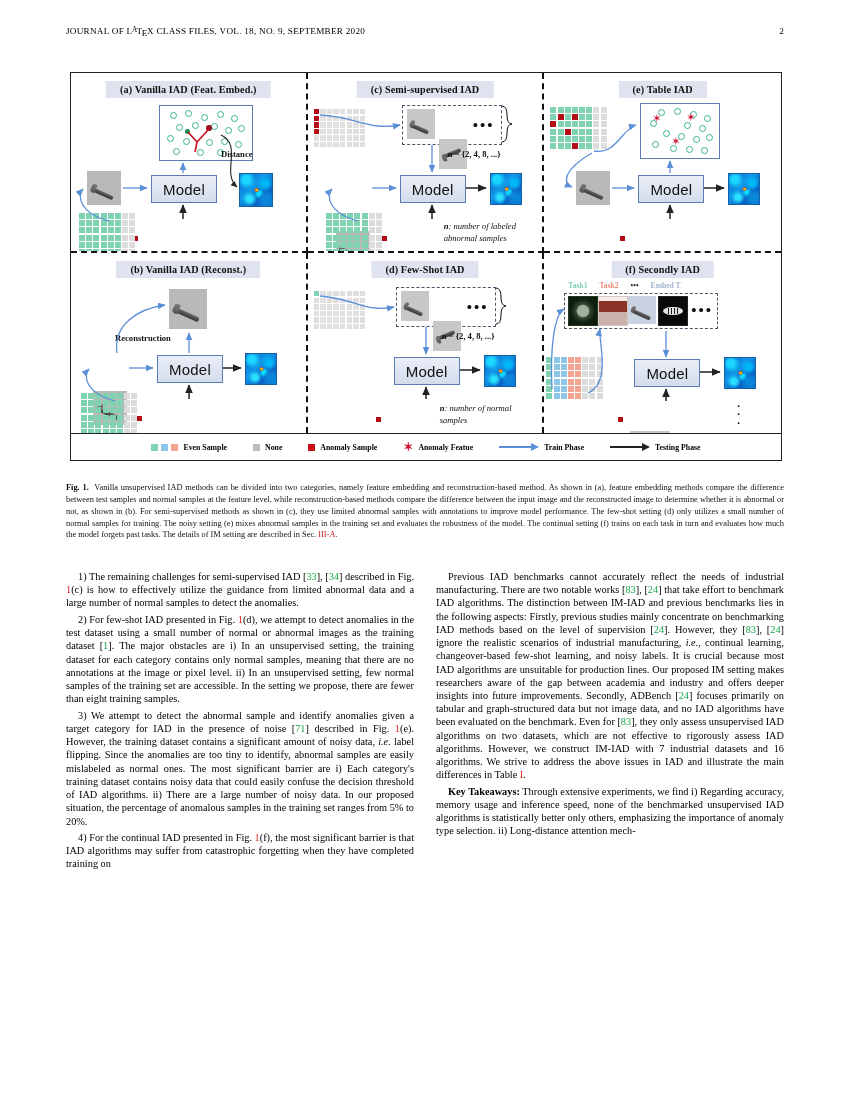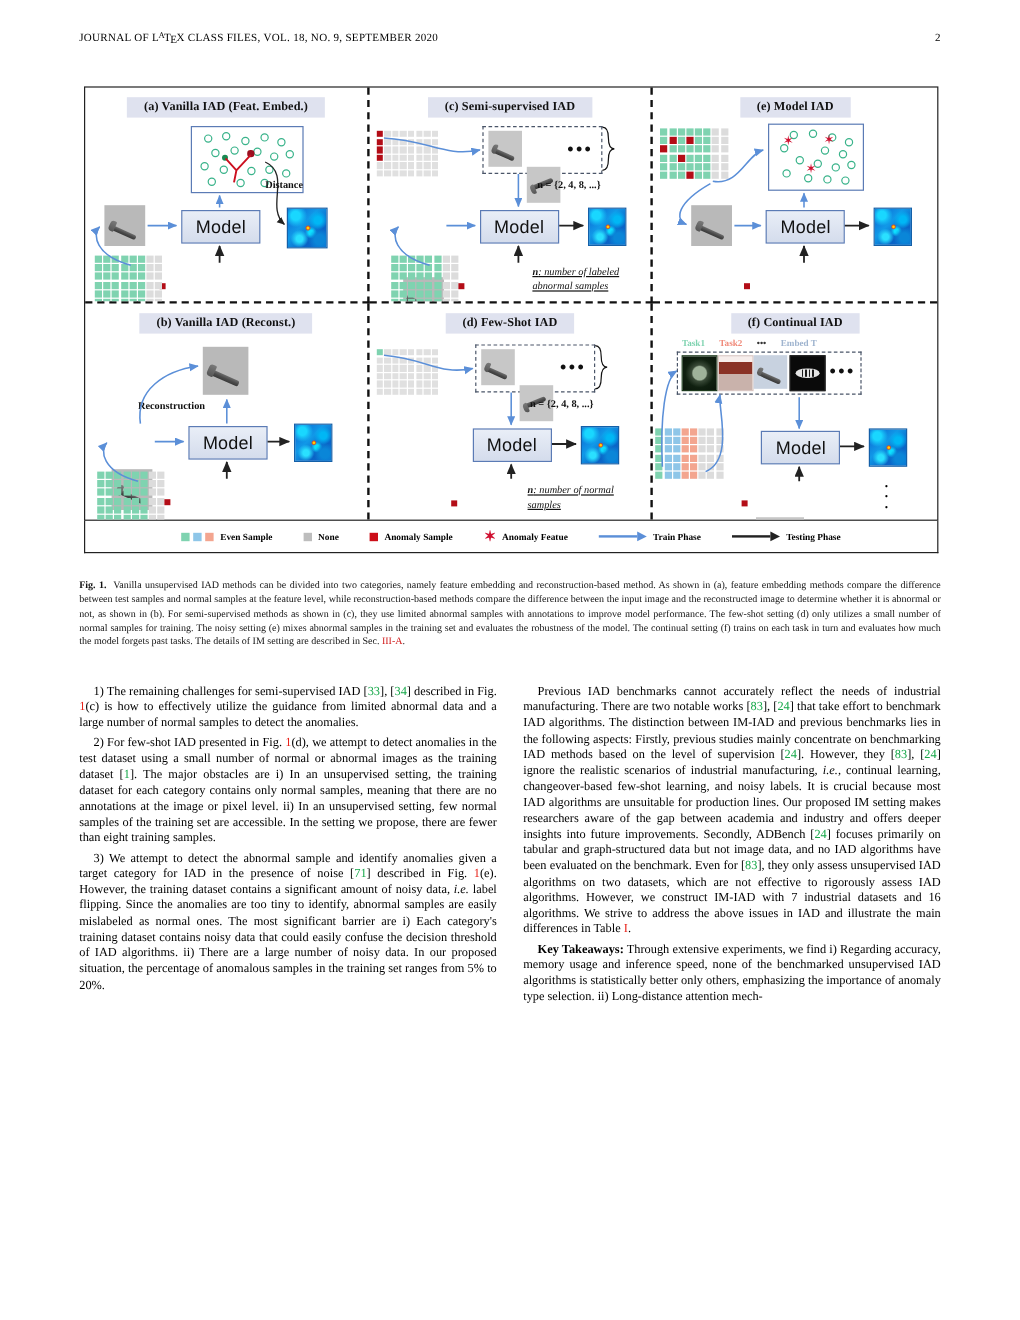--- a/index.html
+++ b/index.html
@@ -153,21 +153,21 @@
   
   .sgrid { display: grid; gap: 1.2px; }
   .sgrid i { display: block; }
 
   
   .dashbox { border: 1.2px dashed #4a5568; background: transparent; }
 
   
   .ptext { font-size: 8.6px; color: #111; }
   .ptext.bold { font-weight: bold; }
-  .ptext.ital { font-style: italic; text-decoration: underline; }
+  .ptext.ital { font-style: italic; }
 
   .ellipsis-dots { font-size: 15px; letter-spacing: 2px; color: #111; font-weight: bold; line-height: 1; }
 
   .task-label { font-size: 7.6px; font-weight: bold; white-space: nowrap; }
 
   .anom-dot-sq { width: 5px; height: 5px; background: #b30d17; }
 
   
   .legend-strip {
     border: 1.4px solid #222;
@@ -493,21 +493,21 @@
             <path d="M124 72 L124 99" stroke="#5b8fd8" stroke-width="1.3" fill="none" marker-end="url(#ab)"></path>
             <path d="M50 148 C 20 140, 18 122, 24 116" stroke="#5b8fd8" stroke-width="1.3" fill="none" marker-end="url(#ab)"></path>
             <path d="M64 115 L88 115" stroke="#5b8fd8" stroke-width="1.3" fill="none" marker-end="url(#ab)"></path>
             <path d="M124 146 L124 132" stroke="#222" stroke-width="1.5" fill="none" marker-end="url(#ak)"></path>
             <path d="M158 115 L178 115" stroke="#222" stroke-width="1.5" fill="none" marker-end="url(#ak)"></path>
           </svg>
         </div>
       </div>
 
       <div class="panel b-bottom">
-        <div class="panel-title">(e) Model IAD</div>
+        <div class="panel-title">(e) Table IAD</div>
         <div class="panel-canvas">
 
           <div class="sgrid" style="left:6px;top:34px;grid-template-columns:repeat(8,6px);grid-auto-rows:6px;">
             <i style="background:#7fd3b0"></i>
               <i style="background:#7fd3b0"></i>
               <i style="background:#7fd3b0"></i>
               <i style="background:#7fd3b0"></i>
               <i style="background:#7fd3b0"></i>
               <i style="background:#7fd3b0"></i>
               <i style="background:#dcdcdc"></i>
@@ -757,21 +757,21 @@
           <svg width="240" height="180" style="left:0;top:0;">
             <path d="M12 43 C 48 46, 58 60, 86 54" stroke="#5b8fd8" stroke-width="1.3" fill="none" marker-end="url(#ab)"></path>
             <path d="M118 74 L118 101" stroke="#5b8fd8" stroke-width="1.3" fill="none" marker-end="url(#ab)"></path>
             <path d="M118 146 L118 134" stroke="#222" stroke-width="1.5" fill="none" marker-end="url(#ak)"></path>
             <path d="M152 117 L172 117" stroke="#222" stroke-width="1.5" fill="none" marker-end="url(#ak)"></path>
           </svg>
         </div>
       </div>
 
       <div class="panel">
-        <div class="panel-title">(f) Continual IAD</div>
+        <div class="panel-title">(f) Secondly IAD</div>
         <div class="panel-canvas">
 
           <div style="left:24px;top:28px;width:170px;display:flex;gap:12px;">
             <span class="task-label" style="color:#7fd3b0;">Task1</span>
             <span class="task-label" style="color:#f08a7a;">Task2</span>
             <span class="task-label" style="color:#333;">•••</span>
             <span class="task-label" style="color:#9fb4cf;">Embed T</span>
           </div>
 
           <div class="dashbox" style="left:20px;top:40px;width:152px;height:34px;"></div>
@@ -906,18 +906,19 @@
 
 <div class="caption">
   <b>Fig. 1.</b>&nbsp;&nbsp;<span>Vanilla unsupervised IAD methods can be divided into two categories, namely feature embedding and reconstruction-based method. As shown in (a), feature embedding methods compare the difference between test samples and normal samples at the feature level, while reconstruction-based methods compare the difference between the input image and the reconstructed image to determine whether it is abnormal or not, as shown in (b). For semi-supervised methods as shown in (c), they use limited abnormal samples with annotations to improve model performance. The few-shot setting (d) only utilizes a small number of normal samples for training. The noisy setting (e) mixes abnormal samples in the training set and evaluates the robustness of the model. The continual setting (f) trains on each task in turn and evaluates how much the model forgets past tasks. The details of IM setting are described in Sec. </span><span class="reflink">III-A</span><span>.</span>
 </div>
 
 <div class="body-cols">
   <div class="col" id="col-left">
       <p><span>1) The remaining challenges for semi-supervised IAD [</span><span class="cite">33</span><span>], [</span><span class="cite">34</span><span>] described in Fig. </span><span class="cite-red">1</span><span>(c) is how to effectively utilize the guidance from limited abnormal data and a large number of normal samples to detect the anomalies.</span></p>
       <p><span>2) For few-shot IAD presented in Fig. </span><span class="cite-red">1</span><span>(d), we attempt to detect anomalies in the test dataset using a small number of normal or abnormal images as the training dataset [</span><span class="cite">1</span><span>]. The major obstacles are i) In an unsupervised setting, the training dataset for each category contains only normal samples, meaning that there are no annotations at the image or pixel level. ii) In an unsupervised setting, few normal samples of the training set are accessible. In the setting we propose, there are fewer than eight training samples.</span></p>
       <p><span>3) We attempt to detect the abnormal sample and identify anomalies given a target category for IAD in the presence of noise [</span><span class="cite">71</span><span>] described in Fig. </span><span class="cite-red">1</span><span>(e). However, the training dataset contains a significant amount of noisy data, </span><span class="ital">i.e.</span><span> label flipping. Since the anomalies are too tiny to identify, abnormal samples are easily mislabeled as normal ones. The most significant barrier are i) Each category's training dataset contains noisy data that could easily confuse the decision threshold of IAD algorithms. ii) There are a large number of noisy data. In our proposed situation, the percentage of anomalous samples in the training set ranges from 5% to 20%.</span></p>
+      <p><span>4) For the continual IAD presented in Fig. </span><span class="cite-red">1</span><span>(f), the most significant barrier is that IAD algorithms may suffer from catastrophic forgetting when they have completed training on</span></p>
     </div>
   <div class="col" id="col-right">
       <p><span>Previous IAD benchmarks cannot accurately reflect the needs of industrial manufacturing. There are two notable works [</span><span class="cite">83</span><span>], [</span><span class="cite">24</span><span>] that take effort to benchmark IAD algorithms. The distinction between IM-IAD and previous benchmarks lies in the following aspects: Firstly, previous studies mainly concentrate on benchmarking IAD methods based on the level of supervision [</span><span class="cite">24</span><span>]. However, they [</span><span class="cite">83</span><span>], [</span><span class="cite">24</span><span>] ignore the realistic scenarios of industrial manufacturing, </span><span class="ital">i.e.</span><span>, continual learning, changeover-based few-shot learning, and noisy labels. It is crucial because most IAD algorithms are unsuitable for production lines. Our proposed IM setting makes researchers aware of the gap between academia and industry and offers deeper insights into future improvements. Secondly, ADBench [</span><span class="cite">24</span><span>] focuses primarily on tabular and graph-structured data but not image data, and no IAD algorithms have been evaluated on the benchmark. Even for [</span><span class="cite">83</span><span>], they only assess unsupervised IAD algorithms on two datasets, which are not effective to rigorously assess IAD algorithms. However, we construct IM-IAD with 7 industrial datasets and 16 algorithms. We strive to address the above issues in IAD and illustrate the main differences in Table </span><span class="cite-red">I</span><span>.</span></p>
       <p><span class="bold">Key Takeaways:</span><span> Through extensive experiments, we find i) Regarding accuracy, memory usage and inference speed, none of the benchmarked unsupervised IAD algorithms is statistically better only others, emphasizing the importance of anomaly type selection. ii) Long-distance attention mech-</span></p>
     </div>
 </div>
 
 </body></html>

